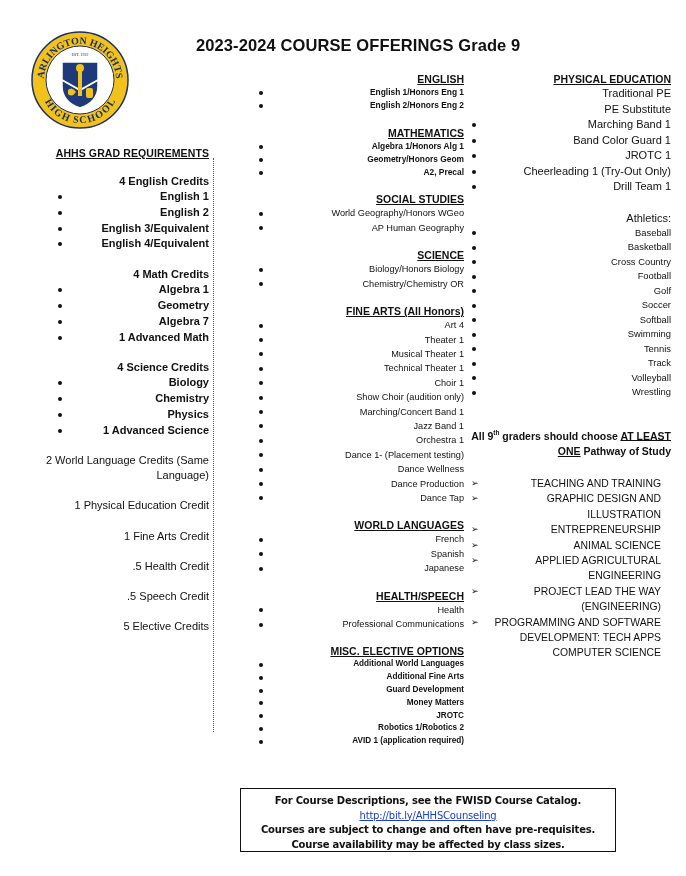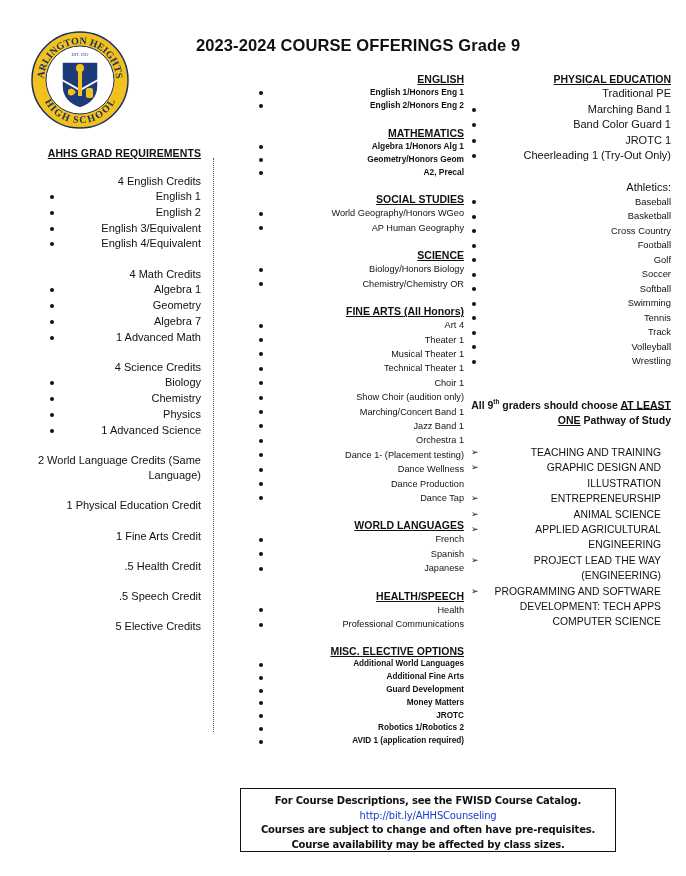--- a/index.html
+++ b/index.html
@@ -12,23 +12,23 @@
     .title {
       left: 196px; top: 36px; font-size: 16.5px; font-weight: bold; letter-spacing: 0.1px;
       white-space: nowrap;
     }
     
     .logo { left: 30px; top: 30px; width: 100px; height: 100px; }
 
     .h-ul { text-decoration: underline; font-weight: bold; white-space: nowrap; }
 
     
-    .left-col { left: 26px; top: 147px; width: 175px; font-size: 11px; }
+    .left-col { left: 34px; top: 147px; width: 175px; font-size: 11px; }
     .left-col .heading { font-size: 10.5px; font-weight: bold; text-decoration: underline; margin-bottom: 14px; letter-spacing: 0.1px; }
-    .req-group { margin-bottom: 14px; }
+    .req-group { margin-bottom: 14px; font-weight: bold; }
     .req-title { line-height: 16px; }
     .req-list { list-style: none; padding: 0; margin: 0; }
     .req-list li { position: relative; padding-left: 40px; line-height: 15.8px; white-space: nowrap; }
     .req-list li::before {
       content: ""; position: absolute; left: 24px; top: 6px; width: 4px; height: 4px;
       border-radius: 50%; background: #111;
     }
     .req-single { line-height: 15.6px; margin-bottom: 14.6px; }
 
     .divider {
@@ -79,21 +79,21 @@
       content: "\27A2"; position: absolute; left: 0px; top: 0; font-size: 9px;
     }
 
     
     .footer-box {
       left: 240px; top: 788px; width: 376px; height: 64px;
       border: 1.5px solid #111111; box-sizing: border-box;
       text-align: center; font-size: 10px; font-weight: bold; line-height: 14.5px; padding-top: 5px;
       font-family: "DejaVu Sans", sans-serif;
     }
-    .footer-box .link { color: #1a3ec8; font-weight: normal; cursor: pointer; }
+    .footer-box .link { color: #1a3ec8; text-decoration: underline; font-weight: normal; cursor: pointer; }
     .footer-box div { white-space: nowrap; letter-spacing: -0.2px; }
   </style>
 </head>
 <body>
 
 <div class="abs logo">
   <svg width="100" height="100" viewBox="0 0 100 100">
     <defs>
       <path id="arcTop" d="M 14 50 A 36 36 0 0 1 86 50"></path>
       <path id="arcBot" d="M 18 54 A 32 32 0 0 0 82 54"></path>
@@ -242,25 +242,27 @@
       <li>JROTC</li>
       <li>Robotics 1/Robotics 2</li>
       <li>AVID 1 (application required)</li>
     </ul>
   </div>
 </div>
 
 <div class="abs right-col">
   <div class="sec-title h-ul">PHYSICAL EDUCATION</div>
   <div class="pe-line">Traditional PE</div>
+  <div class="pe-line">PE Substitute</div>
   <ul class="pe-list">
     <li>Marching Band 1</li>
     <li>Band Color Guard 1</li>
     <li>JROTC 1</li>
     <li>Cheerleading 1 (Try-Out Only)</li>
+    <li>Drill Team 1</li>
   </ul>
 
   <div class="ath-label">Athletics:</div>
   <ul class="ath-list">
     <li>Baseball</li>
     <li>Basketball</li>
     <li>Cross Country</li>
     <li>Football</li>
     <li>Golf</li>
     <li>Soccer</li>

